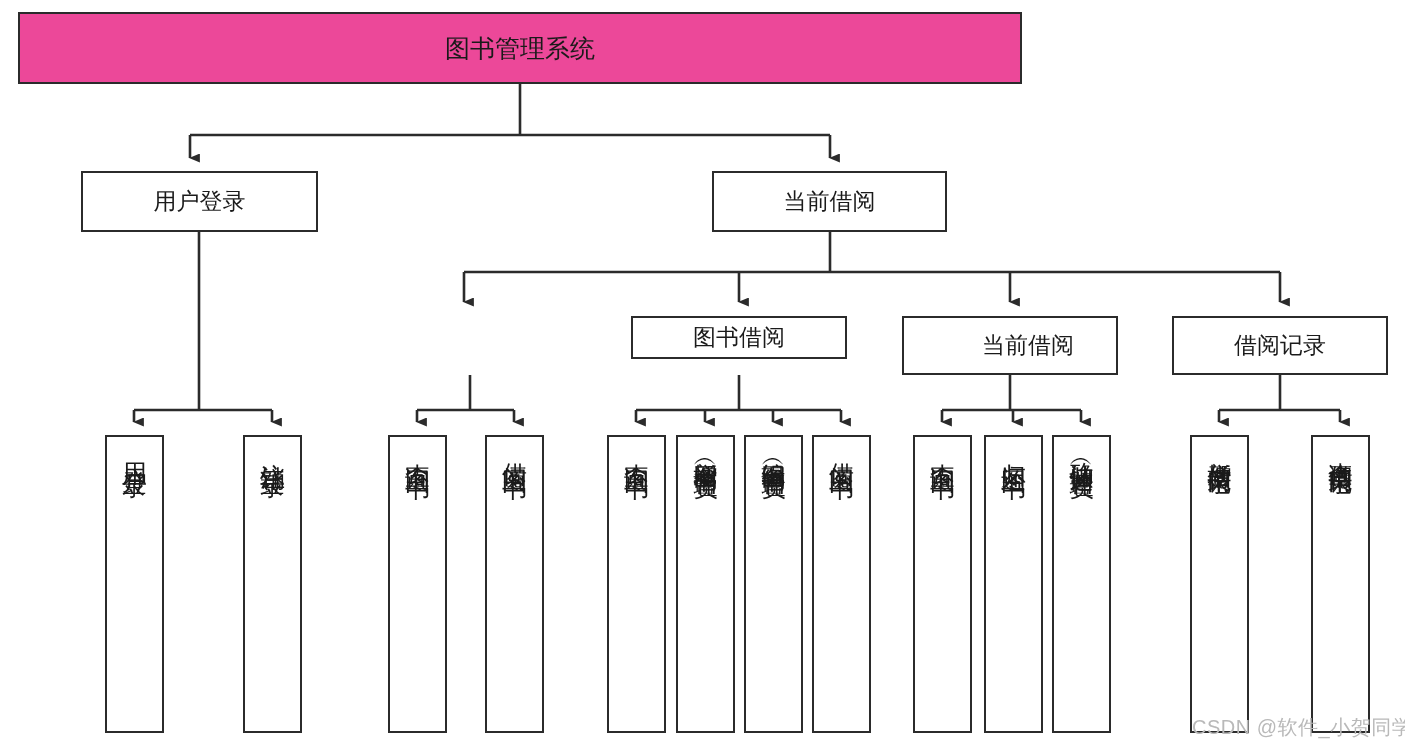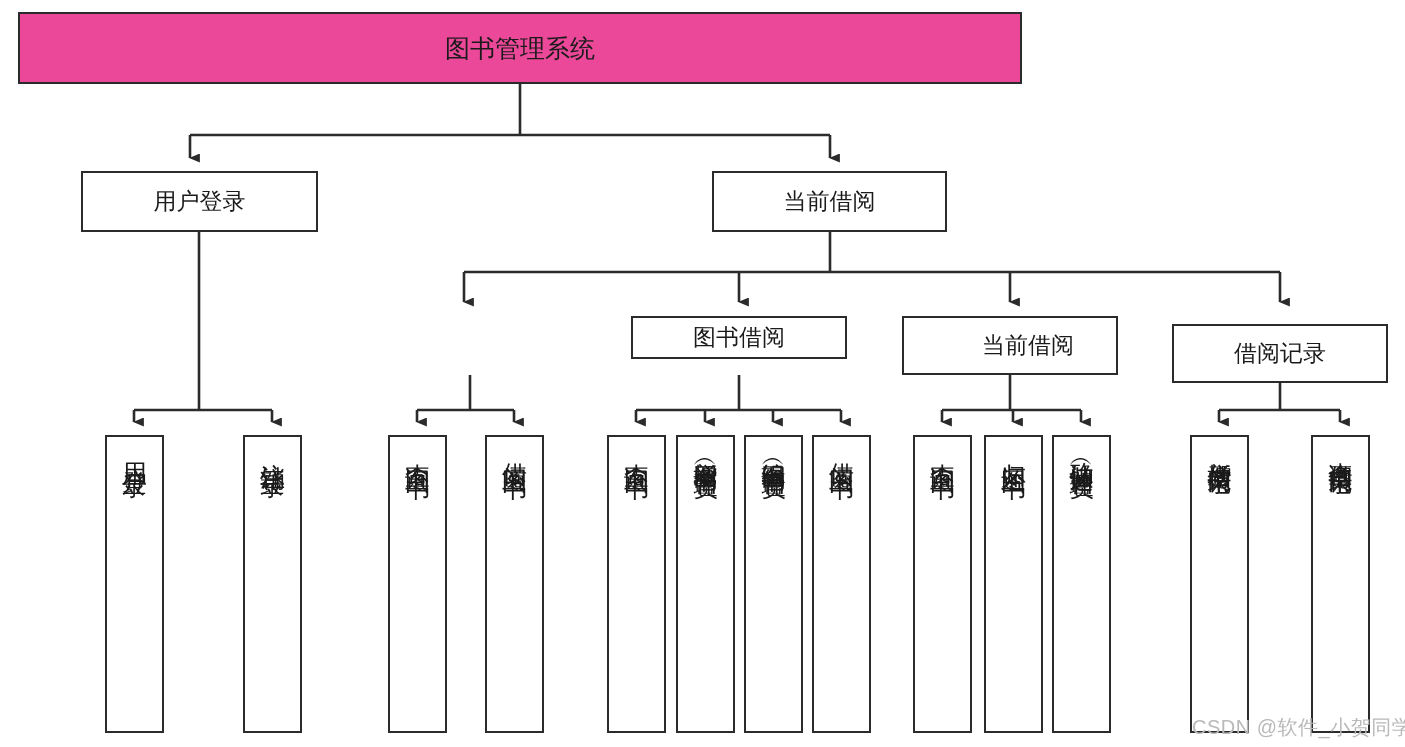--- a/index.html
+++ b/index.html
@@ -137,21 +137,21 @@
   <div class="node branch" style="left: 712px; top: 171px; width: 235px; height: 61px; border-color: rgb(43, 43, 43); background: rgb(255, 255, 255); color: rgb(26, 26, 26);">
     <span class="label">当前借阅</span>
   </div>
 
   <div class="node branch" style="left: 631px; top: 316px; width: 216px; height: 43px; border-color: rgb(43, 43, 43); background: rgb(255, 255, 255); color: rgb(26, 26, 26);">
     <span class="label">图书借阅</span>
   </div>
   <div class="node branch" style="left: 902px; top: 316px; width: 216px; height: 59px; border-color: rgb(43, 43, 43); background: rgb(255, 255, 255); color: rgb(26, 26, 26); padding-left: 36px;">
     <span class="label">当前借阅</span>
   </div>
-  <div class="node branch" style="left: 1172px; top: 316px; width: 216px; height: 59px; border-color: rgb(43, 43, 43); background: rgb(255, 255, 255); color: rgb(26, 26, 26); margin-top: 8px;">
+  <div class="node branch" style="left: 1172px; top: 316px; width: 216px; height: 59px; border-color: rgb(43, 43, 43); background: rgb(255, 255, 255); color: rgb(26, 26, 26);">
     <span class="label">借阅记录</span>
   </div>
 
   <div class="node leaf" style="left: 105px; top: 435px; width: 59px; height: 298px; border-color: rgb(43, 43, 43); background: rgb(255, 255, 255); color: rgb(26, 26, 26);">
     <span class="label">用户登录</span>
   </div>
   <div class="node leaf" style="left: 243px; top: 435px; width: 59px; height: 298px; border-color: rgb(43, 43, 43); background: rgb(255, 255, 255); color: rgb(26, 26, 26);">
     <span class="label">注销登录</span>
   </div>
   <div class="node leaf" style="left: 388px; top: 435px; width: 59px; height: 298px; border-color: rgb(43, 43, 43); background: rgb(255, 255, 255); color: rgb(26, 26, 26);">

